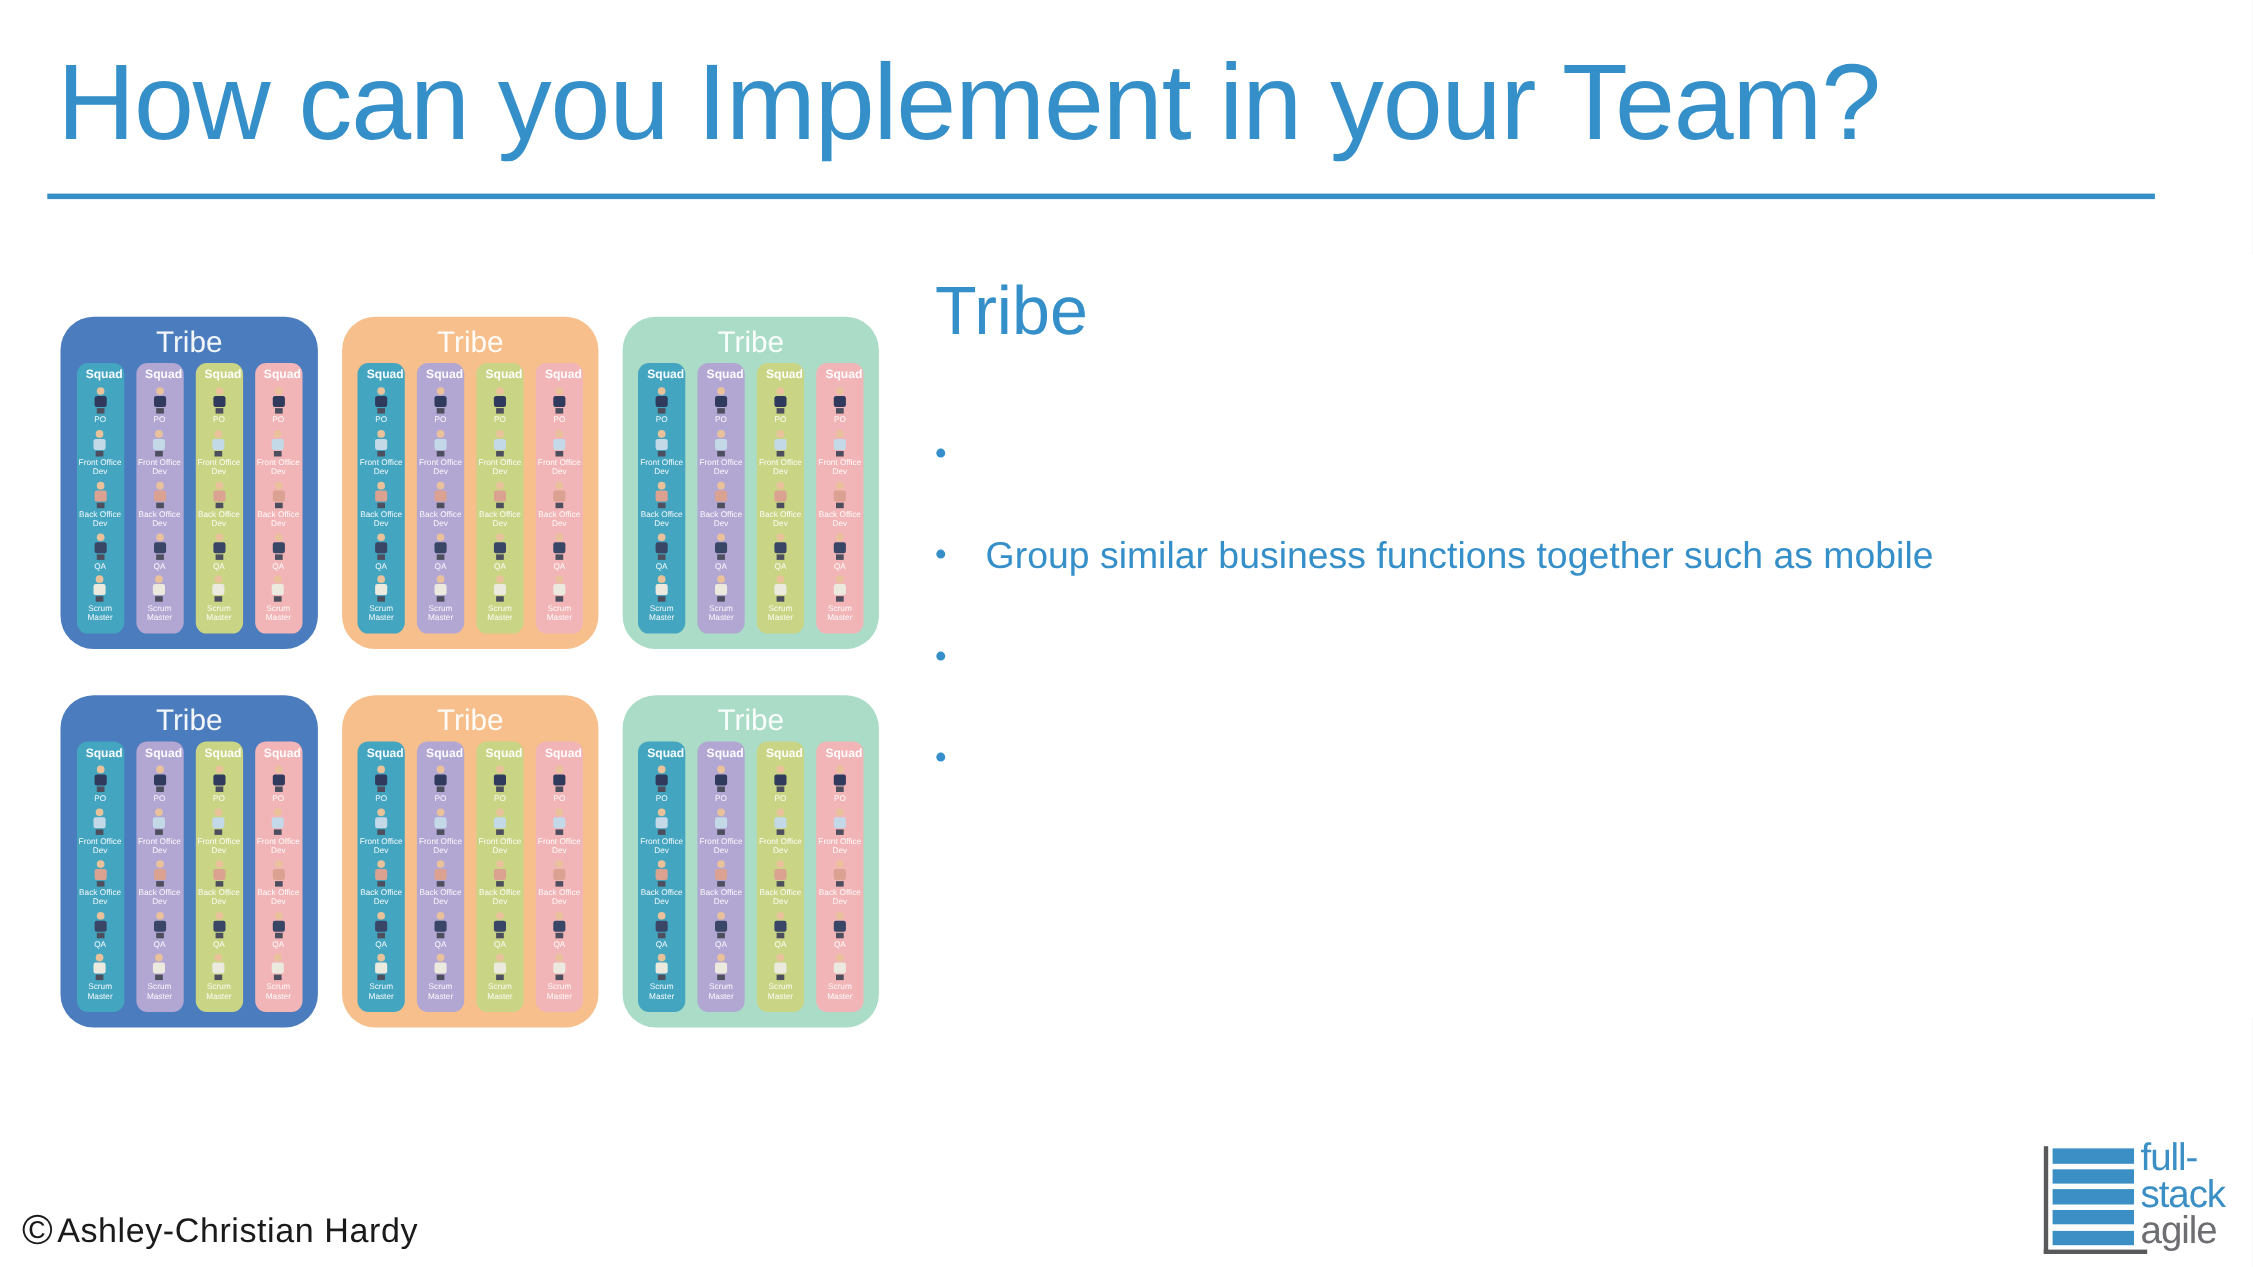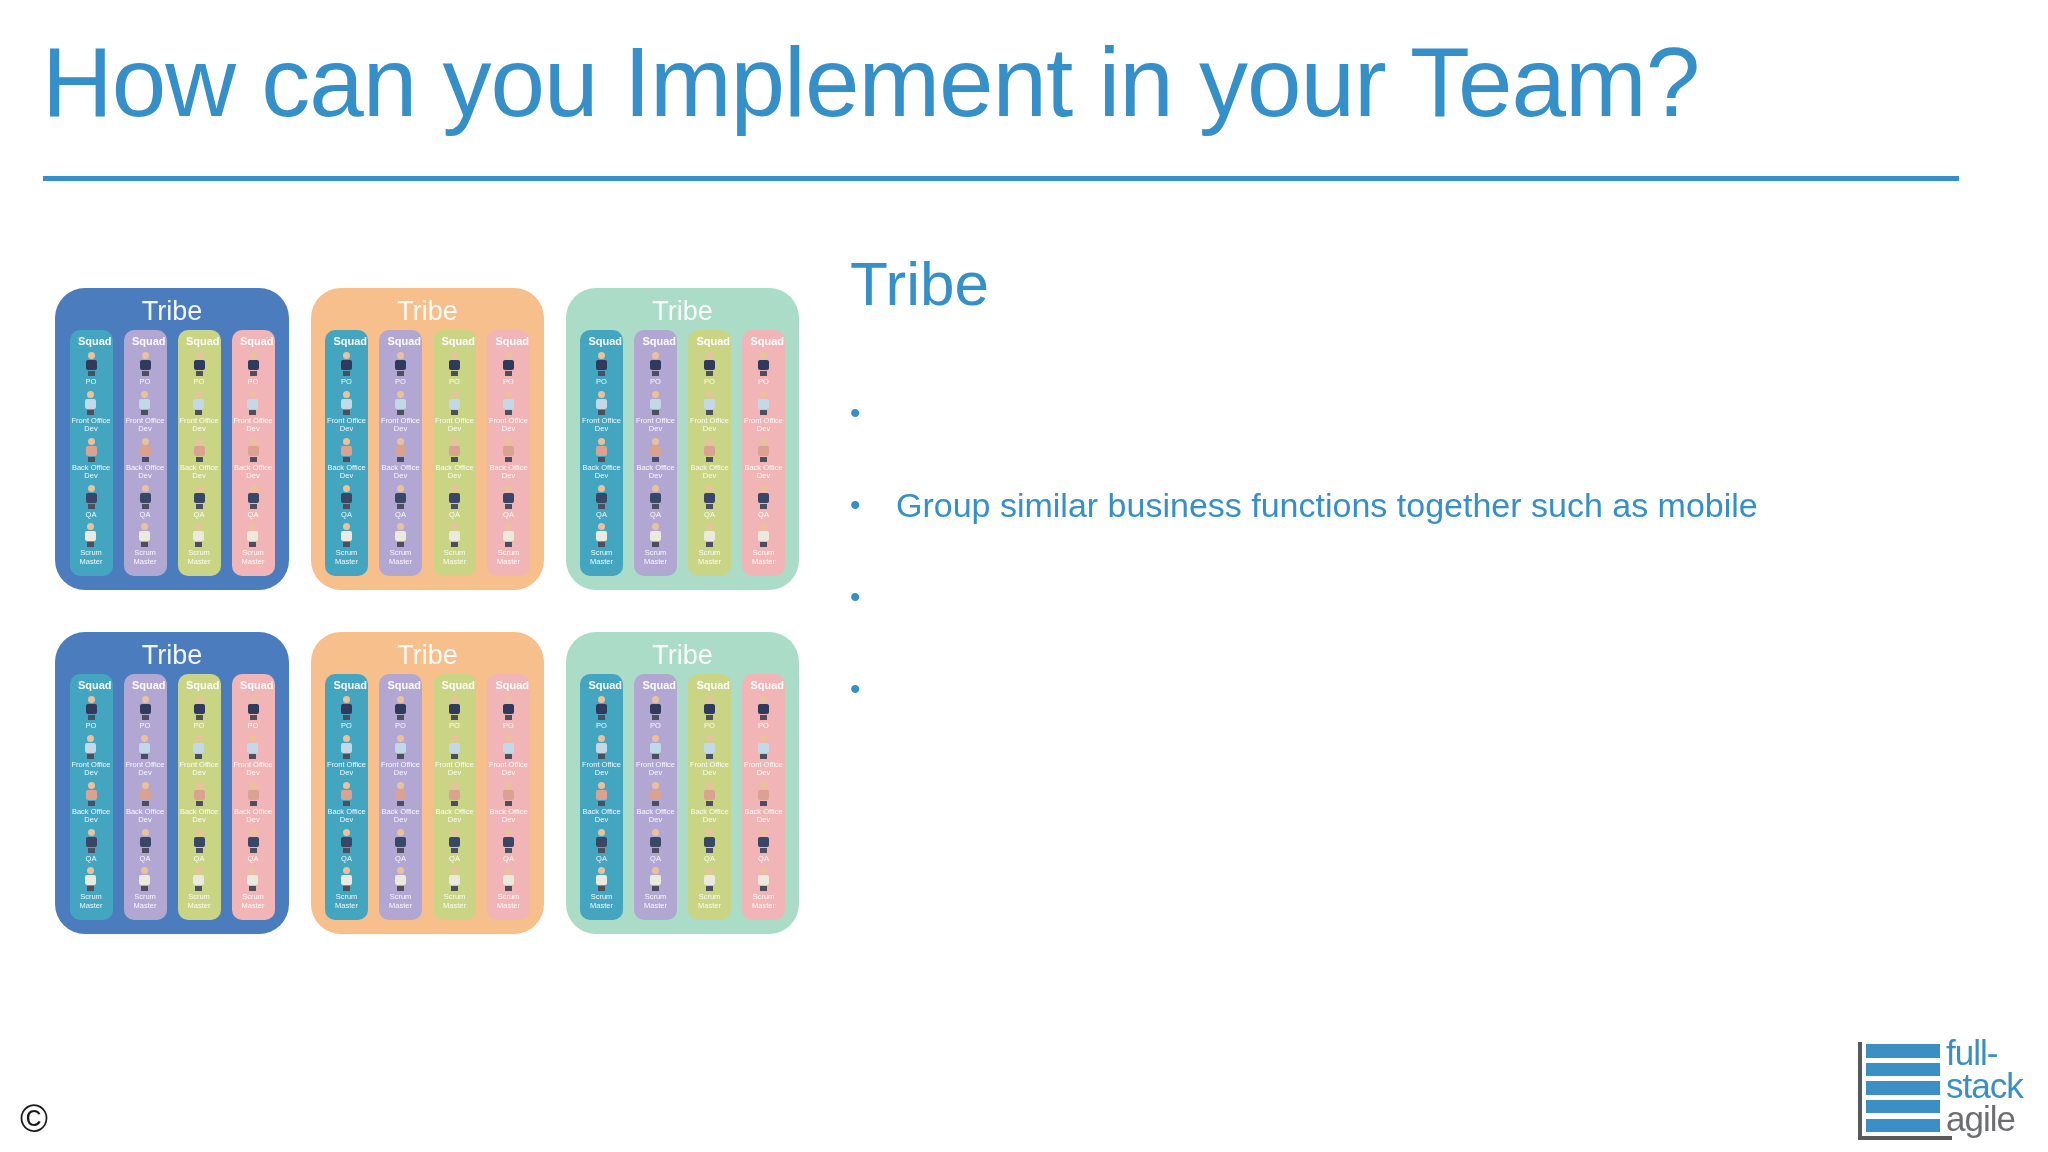--- a/index.html
+++ b/index.html
@@ -2,21 +2,21 @@
 <html style="--accent: #358fc9; --ink: #1a1a1a; --logo-blue: #3b8fc4; --logo-gray: #6d6e71; --axis-gray: #58595b;"><head>
 <meta charset="utf-8">
 <style>
   html,body{margin:0;padding:0;background:#e9e9e9;}
   .slide{
     position:relative;width:2048px;height:1152px;background:#ffffff;
     overflow:hidden;font-family:"Liberation Sans","DejaVu Sans",sans-serif;
   }
   
   .page-title{
-    position:absolute;left:38px;top:22px;margin:4px;
+    position:absolute;left:38px;top:22px;margin:14px;
     font-size:98px;font-weight:400;letter-spacing:-1px;
     color:var(--accent);white-space:nowrap;
   }
   .title-underline{
     position:absolute;left:43px;top:176px;width:1916px;height:5px;
     background:var(--accent);
   }
   
   .tribes-grid{
     position:absolute;left:55px;top:288px;
@@ -1302,20 +1302,21 @@
           <span class="bullet-dot">•</span>
         </li>
         <li>
           <span class="bullet-dot">•</span>
         </li>
       </ul>
   </div>
 
   <div class="copyright">
     <span class="copyright-symbol">©</span>
+    <span class="copyright-text">Ashley-Christian Hardy</span>
   </div>
 
   <div class="logo">
     <div class="logo-axis-v"></div>
     <div class="logo-bars">
         <div class="logo-bar"></div>
         <div class="logo-bar"></div>
         <div class="logo-bar"></div>
         <div class="logo-bar"></div>
         <div class="logo-bar"></div>

